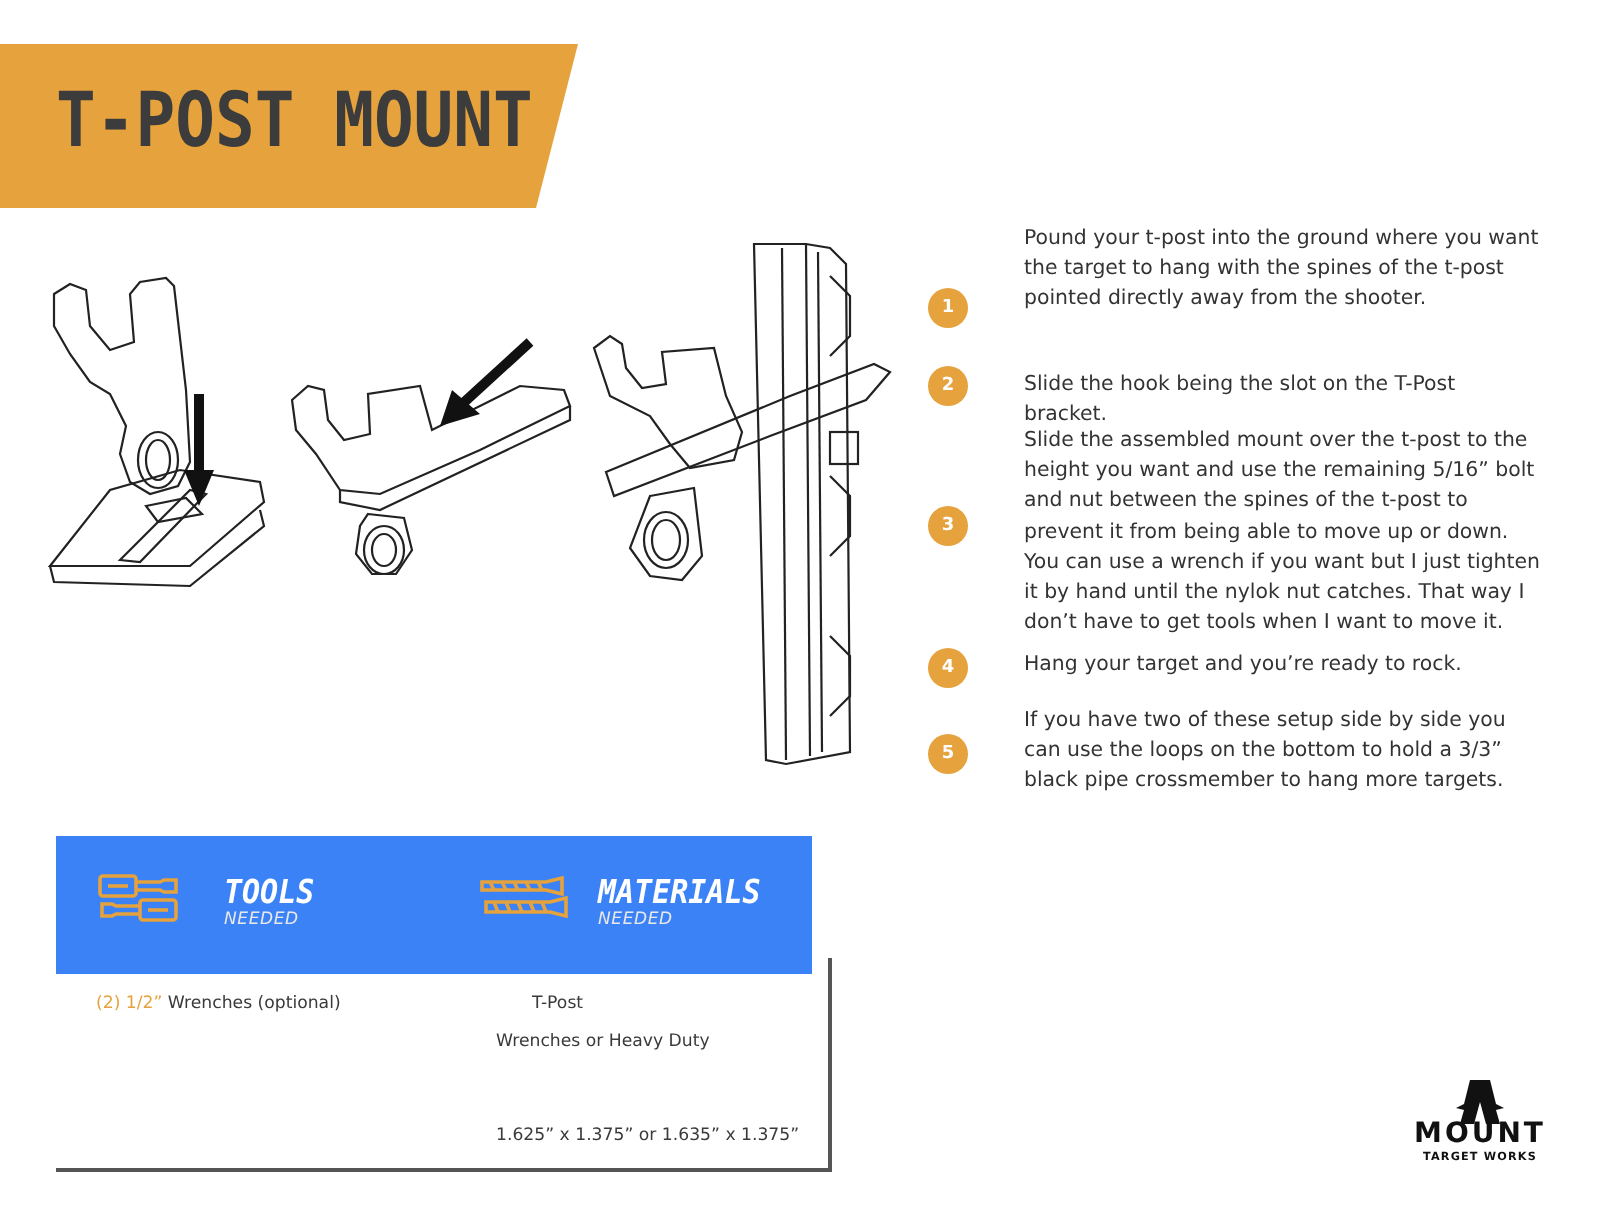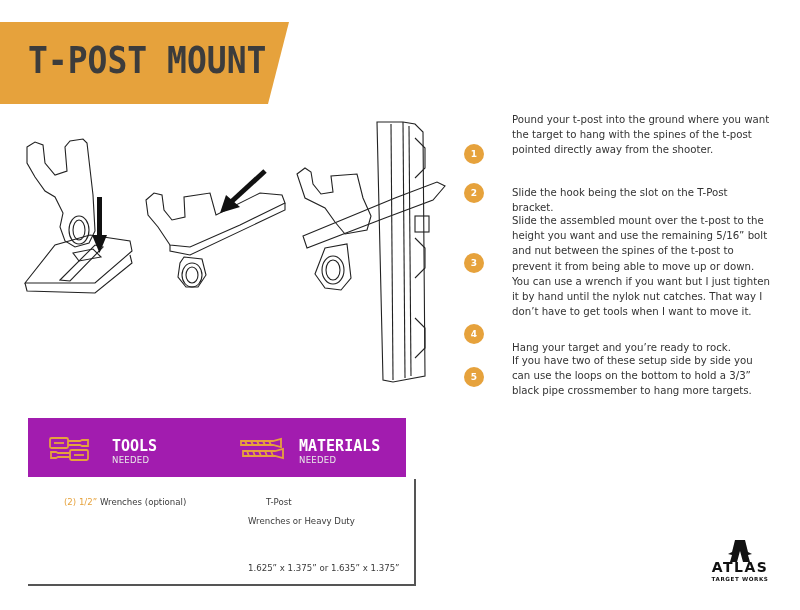--- a/index.html
+++ b/index.html
@@ -6,28 +6,28 @@
   body { width:800px; height:610px; background:#ffffff; position:relative; overflow:hidden;
          font-family:"DejaVu Sans", sans-serif; color:#3a3a3a; }
   .banner { position:absolute; left:0; top:22px; width:290px; height:82px; }
   .banner svg { position:absolute; left:0; top:0; }
   .banner-title { position:absolute; left:28px; top:41px; margin:0; font-family:"DejaVu Sans Mono", monospace;
         font-weight:bold; font-size:33px; letter-spacing:0px; color:#3c3c3c; line-height:1; transform:scaleY(1.15); transform-origin:left top;}
   .illus { position:absolute; }
   .step-circle { position:absolute; left:464px; width:20px; height:20px; border-radius:50%; background:#e6a23c;
         color:#fff; font-size:9px; font-weight:bold; text-align:center; line-height:20px; }
   .step-text { position:absolute; left:512px; width:260px; font-size:10.2px; line-height:15.2px; color:#333; }
-  .hdr { position:absolute; top:418px; height:59px; background:#a21caf; }
+  .hdr { position:absolute; top:418px; height:69px; background:#3b82f6;font-style:italic; }
   .hdr-title { position:absolute; top:18px; font-family:"DejaVu Sans Mono", monospace; font-weight:bold;
         font-size:15px; color:#fff; letter-spacing:0px; transform:scaleY(1.1); transform-origin:left top; }
   .hdr-sub { position:absolute; top:37px; font-size:8.5px; color:#e8e8e8; letter-spacing:0.3px; }
   .box-border-r { position:absolute; left:414px; top:479px; width:2px; height:107px; background:#555; }
   .box-border-b { position:absolute; left:28px; top:584px; width:388px; height:2px; background:#555; }
   .list-text { position:absolute; font-size:8.6px; color:#3a3a3a; }
-  .accent { color:#e6a23c;margin-left:16px; }
+  .accent { color:#e6a23c; }
   .logo { position:absolute; left:700px; top:540px; width:80px; height:50px; text-align:center; }
   .logo-name { position:absolute; left:0; top:19px; width:80px; font-weight:bold; font-size:14px; letter-spacing:1.5px; color:#111; }
   .logo-sub { position:absolute; left:0; top:36px; width:80px; font-size:5.6px; letter-spacing:0.6px; color:#111; font-weight:bold;}
 </style>
 </head>
 <body>
 
 <div class="banner">
   <svg width="290" height="82">
     <polygon points="0,0 289,0 268,82 0,82" fill="#e6a23c"></polygon>
@@ -82,21 +82,21 @@
 <div class="step-circle" style="top:144px">1</div>
 <div class="step-text" style="top:112px">Pound your t-post into the ground where you want the target to hang with the spines of the t-post pointed directly away from the shooter.</div>
 
 <div class="step-circle" style="top:183px">2</div>
 <div class="step-text" style="top:185px">Slide the hook being the slot on the T-Post bracket.</div>
 
 <div class="step-circle" style="top:253px">3</div>
 <div class="step-text" style="top:213px">Slide the assembled mount over the t-post to the height you want and use the remaining 5/16” bolt and nut between the spines of the t-post to prevent it from being able to move up or down. You can use a wrench if you want but I just tighten it by hand until the nylok nut catches. That way I don’t have to get tools when I want to move it.</div>
 
 <div class="step-circle" style="top:324px">4</div>
-<div class="step-text" style="top:340px">Hang your target and you’re ready to rock.</div>
+<div class="step-text" style="top:325px">Hang your target and you’re ready to rock.</div>
 
 <div class="step-circle" style="top:367px">5</div>
 <div class="step-text" style="top:353px">If you have two of these setup side by side you can use the loops on the bottom to hold a 3/3” black pipe crossmember to hang more targets.</div>
 
 <div class="hdr" style="left:28px;width:190px">
   <svg style="position:absolute;left:20px;top:18px" width="44" height="26" viewBox="0 0 44 26">
     <g fill="none" stroke="#e6a23c" stroke-width="1.8">
       <rect x="2" y="2" width="18" height="10" rx="1.5"></rect>
       <line x1="6" y1="7" x2="16" y2="7"></line>
       <path d="M20,5 L32,5 L34,4 L40,4 L40,10 L34,10 L32,9 L20,9"></path>
@@ -131,15 +131,15 @@
 </div>
 
 <div class="list-text" style="left:266px;top:497px">T-Post</div>
 <div class="list-text" style="left:248px;top:516px">Wrenches or Heavy Duty</div>
 <div class="list-text" style="left:248px;top:563px">1.625” x 1.375” or 1.635” x 1.375”</div>
 
 <div class="logo">
   <svg style="position:absolute;left:28px;top:0" width="24" height="22" viewBox="0 0 24 22">
     <polygon points="7,0 17,0 20,12 24,14 20,15 22,22 15,22 12,11 9,22 2,22 4,15 0,14 4,12" fill="#111"></polygon>
   </svg>
-  <div class="logo-name">ATLAS</div>
+  <div class="logo-name">MOUNT</div>
   <div class="logo-sub">TARGET WORKS</div>
 </div>
 
 </body></html>

